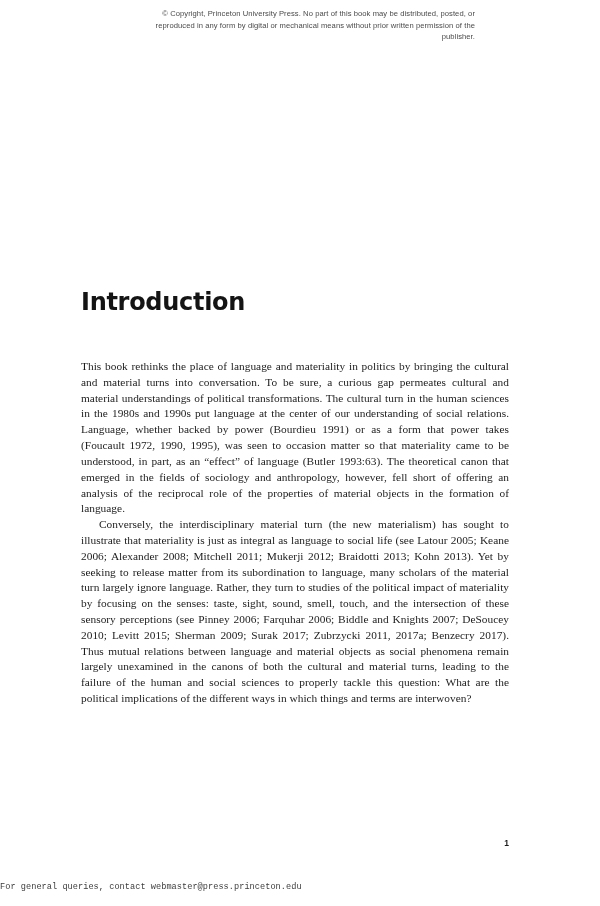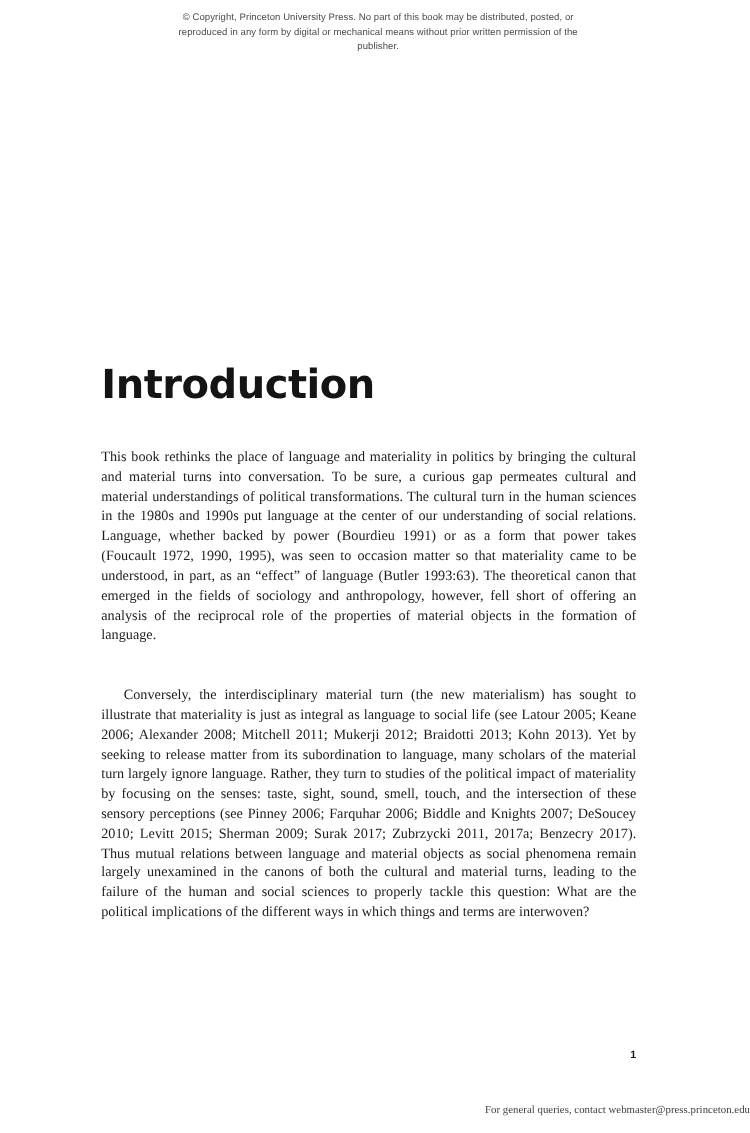--- a/index.html
+++ b/index.html
@@ -26,32 +26,32 @@
   
   .copyright-notice {
     position: absolute;
     left: 130px;
     top: 8px;
     width: 345px;
     font-family: "Liberation Sans", sans-serif;
     font-size: 7.6px;
     line-height: 11.6px;
     color: #4a4a4a;
-    text-align: center;
+    text-align: right;
     letter-spacing: 0.01em;
   }
 
   
   .chapter-title {
     position: absolute;
     left: 81px;
     top: 270px;
     font-family: "DejaVu Sans", sans-serif;
     font-weight: 700;
-    font-size: 32px;
+    font-size: 24px;
     line-height: 32px;
     color: #141414;
     letter-spacing: -0.012em;
   }
 
   
   .body-column {
     position: absolute;
     left: 81px;
     top: 359px;
@@ -65,21 +65,20 @@
     line-height: 15.82px;
     color: #1c1c1c;
     text-align: justify;
     text-justify: inter-word;
     hyphens: none;
     letter-spacing: 0.002em;
   }
 
   .body-paragraph + .body-paragraph {
     text-indent: 18px;
-    margin-top: 32px;
   }
 
   
   .page-number {
     position: absolute;
     left: 0;
     top: 838px;
     width: 509px;
     text-align: right;
     font-family: "Liberation Sans", sans-serif;
@@ -87,22 +86,22 @@
     font-size: 8.5px;
     color: #1a1a1a;
   }
 
   
   .footer-note {
     position: absolute;
     left: 0;
     top: 882px;
     width: 600px;
-    text-align: right;
-    font-family: Liberation Serif, serif;
+    text-align: left;
+    font-family: Liberation Mono, monospace;
     font-size: 8.6px;
     color: #3d3d3d;
     letter-spacing: 0.005em;
   }
 </style>
 </head>
 <body>
 
 <div class="page">
 

